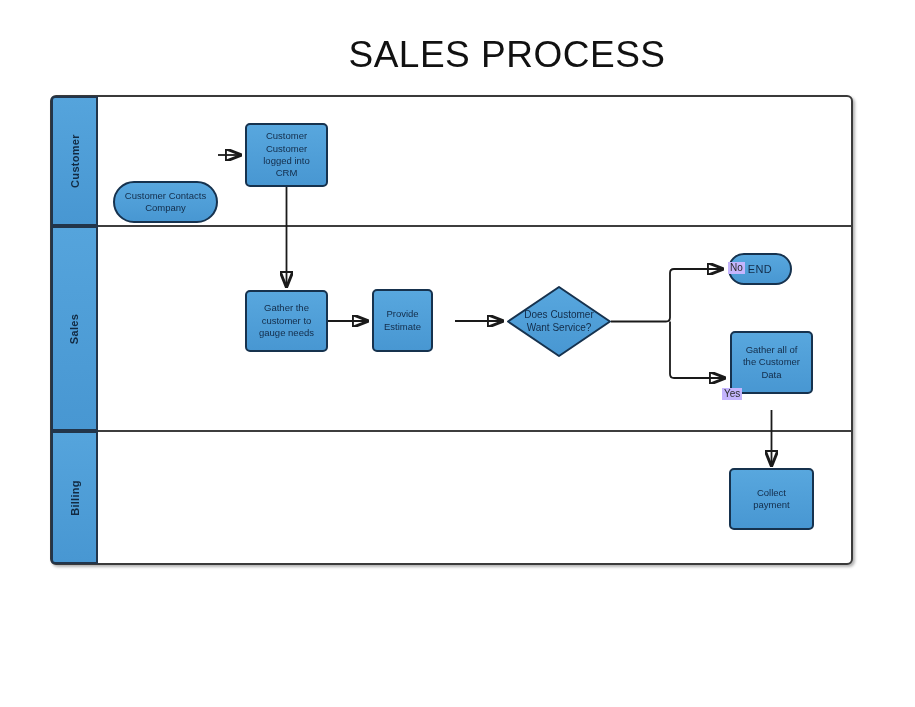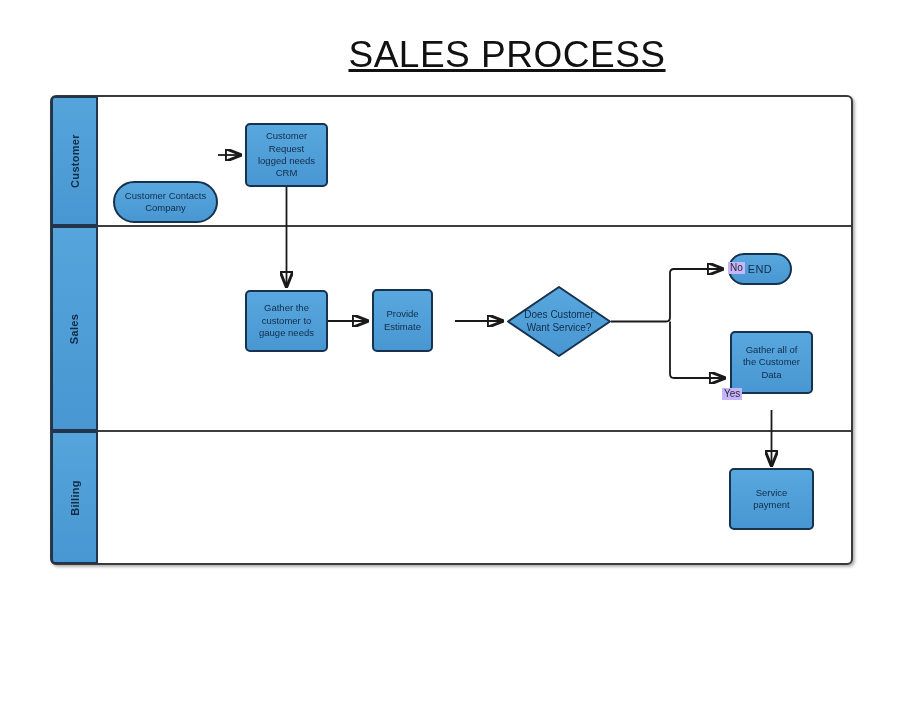--- a/index.html
+++ b/index.html
@@ -3,21 +3,21 @@
 <meta charset="utf-8">
 <style>
   html,body{margin:0;padding:0;background:#ffffff;}
   .canvas{
     position:relative;width:915px;height:707px;background:#ffffff;overflow:hidden;
     font-family:"Liberation Sans","DejaVu Sans",sans-serif;
   }
   .title{
     position:absolute;left:102px;top:36px;width:810px;height:42px;
     text-align:center;font-size:37px;font-weight:400;color:#111111;line-height:1;
-    letter-spacing:0.5px;white-space:nowrap;text-decoration:underline;
+    letter-spacing:0.5px;white-space:nowrap;
   }
   .frame{
     position:absolute;left:50px;top:95px;width:803px;height:470px;
     box-sizing:border-box;border:2px solid #3a3a3a;border-radius:6px;
     background:#ffffff;box-shadow:2px 2px 3px rgba(0,0,0,0.30);
   }
   .lane-divider{
     position:absolute;left:51px;width:800px;height:0;border-top:2px solid #3d3d3d;
   }
   .lane-head{
@@ -69,21 +69,21 @@
   </div>
   <div class="lane-head" style="top:226px;height:205px">
     <span>Sales</span>
   </div>
   <div class="lane-head" style="top:431px;height:133px;border-bottom-left-radius:4px">
     <span>Billing</span>
   </div>
 
   <div class="node stadium" style="left:113px;top:134px;width:105px;height:42px">Customer Contacts Company</div>
 
-  <div class="node" style="left:245px;top:123px;width:83px;height:64px">Customer Request logged needs CRM</div>
+  <div class="node" style="left:245px;top:123px;width:83px;height:64px">Customer Customer logged into CRM</div>
 
   <div class="node" style="left:245px;top:290px;width:83px;height:62px">Gather the customer to gauge needs</div>
 
   <div class="node" style="left:372px;top:289px;width:61px;height:63px">Provide Estimate</div>
 
   <div class="diamond-wrap">
     <svg width="104" height="71" viewBox="0 0 104 71">
       <defs>
         <linearGradient id="diagrad" x1="0" y1="0" x2="0" y2="1">
           <stop offset="0" stop-color="#58a7de"></stop>
@@ -92,21 +92,21 @@
       </defs>
       <polygon points="52,1 103,35.5 52,70 1,35.5" fill="url(#diagrad)" stroke="#16324e" stroke-width="2" stroke-linejoin="round"></polygon>
     </svg>
     <div class="diamond-label">Does Customer Want Service?</div>
   </div>
 
   <div class="node endnode" style="left:728px;top:253px;width:64px;height:32px">END</div>
 
   <div class="node" style="left:730px;top:331px;width:83px;height:63px">Gather all of the Customer Data</div>
 
-  <div class="node" style="left:729px;top:468px;width:85px;height:62px">Service payment</div>
+  <div class="node" style="left:729px;top:468px;width:85px;height:62px">Collect payment</div>
 
   <svg class="connectors" width="915" height="707">
     <defs>
       <marker id="arrow" viewBox="0 0 10 8" refX="9" refY="4" markerWidth="9" markerHeight="7.2" orient="auto-start-reverse">
         <path d="M0,0 L10,4 L0,8 z" fill="#000000" stroke="none"></path>
       </marker>
     </defs>
     <path d="M218,155 H240" marker-end="url(#arrow)"></path>
     <path d="M286.5,187 V286" marker-end="url(#arrow)"></path>
     <path d="M328,321 H367" marker-end="url(#arrow)"></path>

